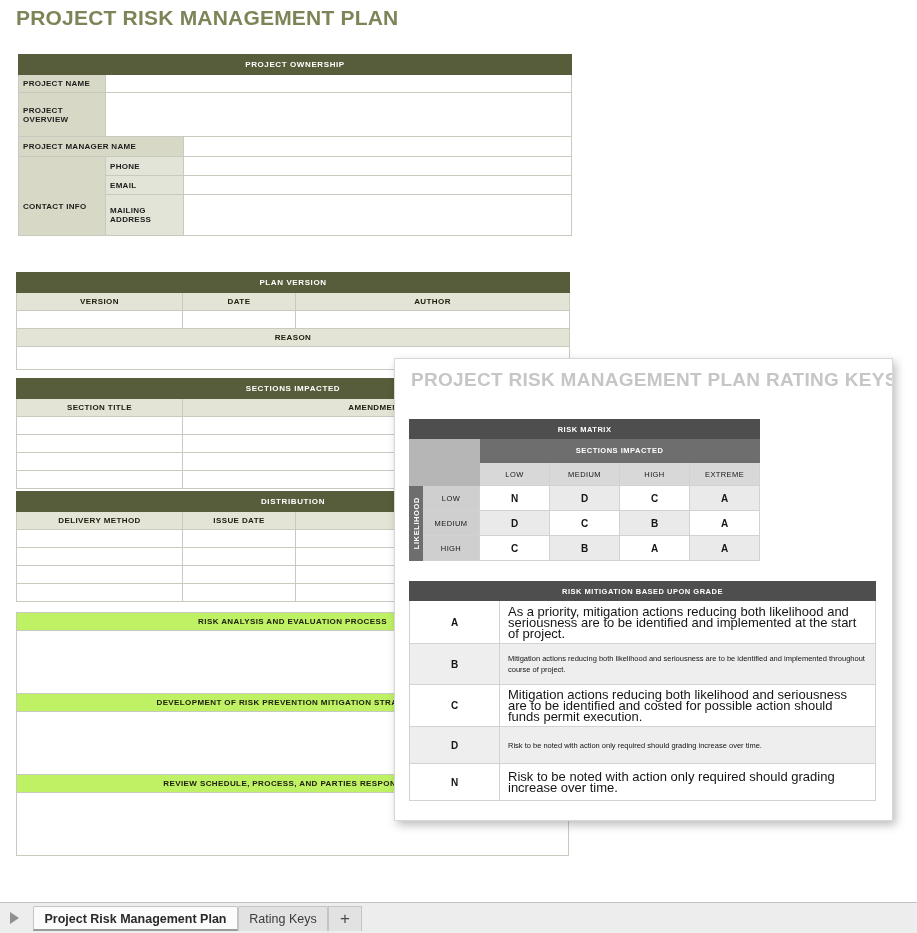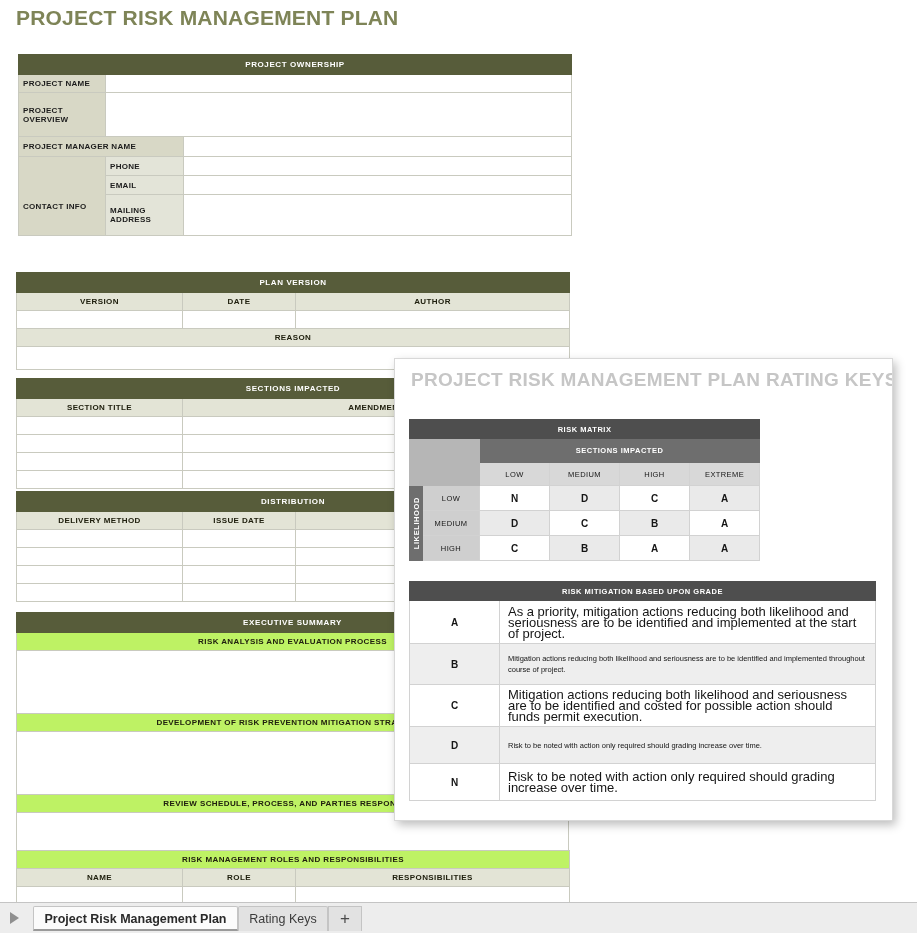--- a/index.html
+++ b/index.html
@@ -393,65 +393,40 @@
           <td class="blank"></td>
           <td class="blank"></td>
           <td class="blank"></td>
         </tr>
       </tbody>
     </table>
 
     <table class="tbl" style="left:16px; top:612px; width:553px;">
       <tbody>
         <tr>
-          <td class="banner">EXECUTIVE SUMMARY</td>
-        </tr>
-        <tr>
           <td class="subbanner">RISK ANALYSIS AND EVALUATION PROCESS</td>
         </tr>
         <tr>
           <td class="blank" style="height:62px;"></td>
         </tr>
         <tr>
           <td class="subbanner">DEVELOPMENT OF RISK PREVENTION MITIGATION STRATEGIES</td>
         </tr>
         <tr>
           <td class="blank" style="height:62px;"></td>
         </tr>
         <tr>
           <td class="subbanner">REVIEW SCHEDULE, PROCESS, AND PARTIES RESPONSIBLE</td>
         </tr>
         <tr>
           <td class="blank" style="height:62px;"></td>
         </tr>
       </tbody>
     </table>
 
-    <table class="tbl" style="left:16px; top:850px; width:553px;">
-      <colgroup>
-          <col style="width:166px">
-          <col style="width:113px">
-          <col style="width:274px">
-        </colgroup>
-      <tbody>
-        <tr>
-          <td class="subbanner" colspan="3">RISK MANAGEMENT ROLES AND RESPONSIBILITIES</td>
-        </tr>
-        <tr>
-          <td class="colhead">NAME</td>
-          <td class="colhead">ROLE</td>
-          <td class="colhead">RESPONSIBILITIES</td>
-        </tr>
-        <tr>
-          <td class="blank" style="height:20px;"></td>
-          <td class="blank"></td>
-          <td class="blank"></td>
-        </tr>
-      </tbody>
-    </table>
 
   </div>
 
   <div id="rating-panel">
 
     <div class="panel-title">PROJECT RISK MANAGEMENT PLAN RATING KEYS</div>
 
     <table class="ktbl" style="left:14px; top:60px; width:350px;border-radius:27px;">
       <colgroup>
         <col style="width:13px">

